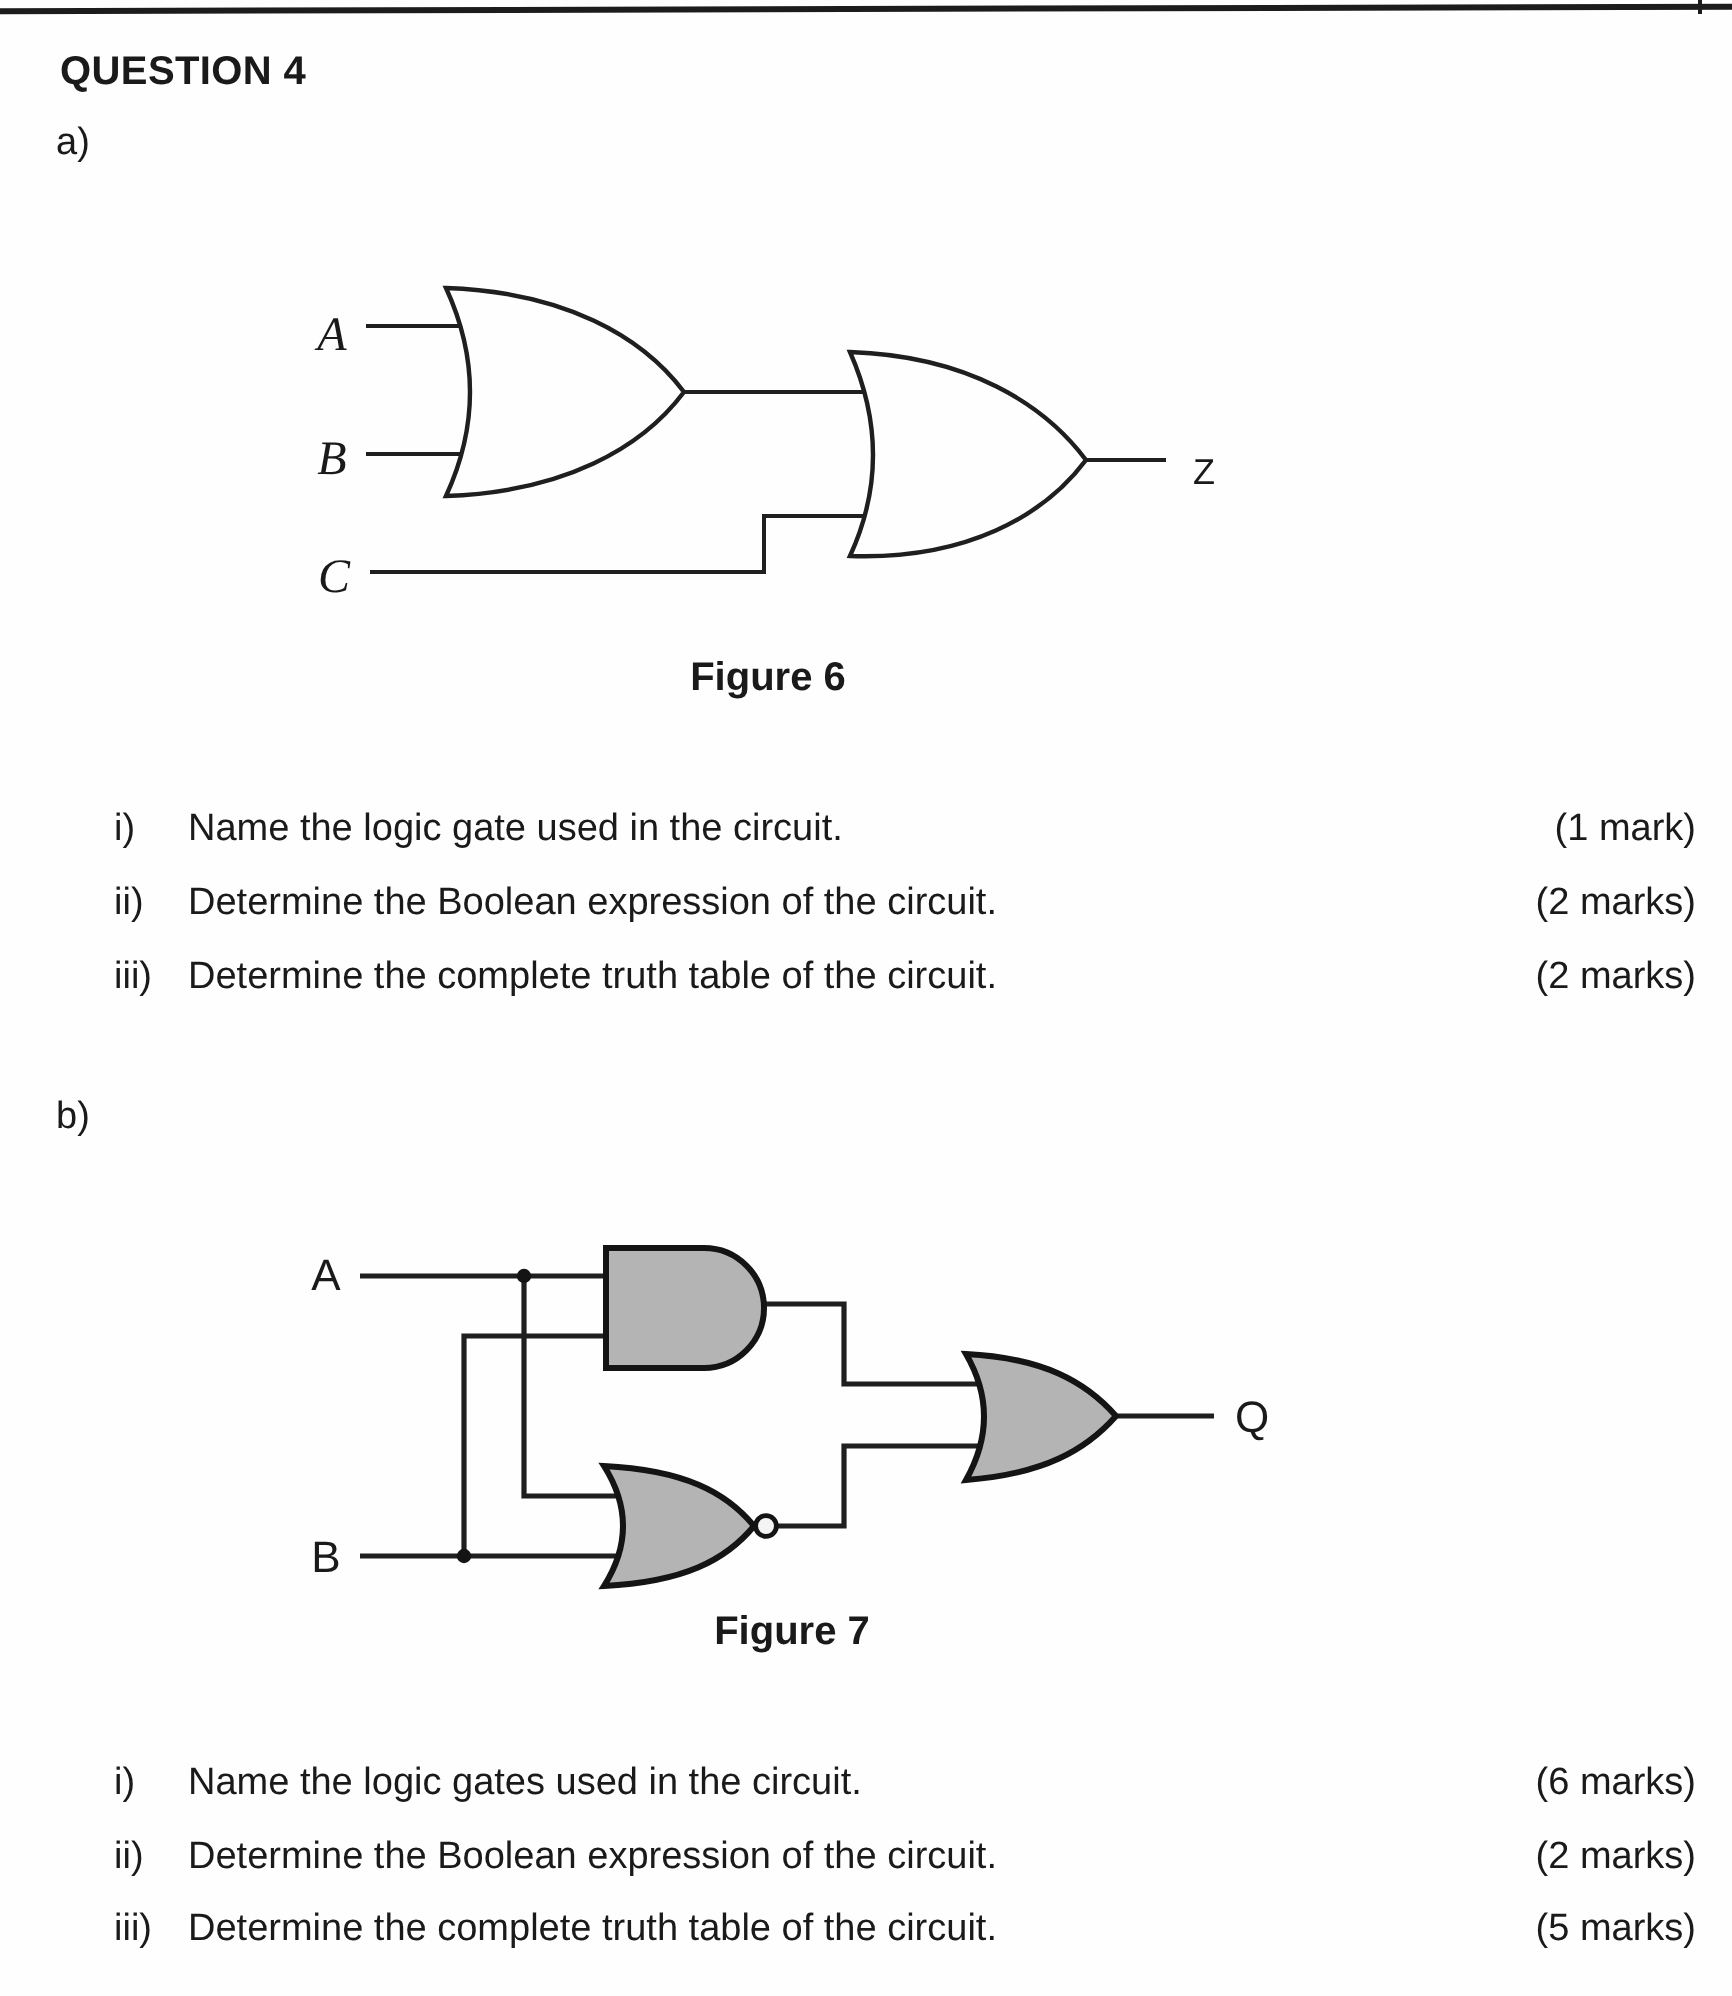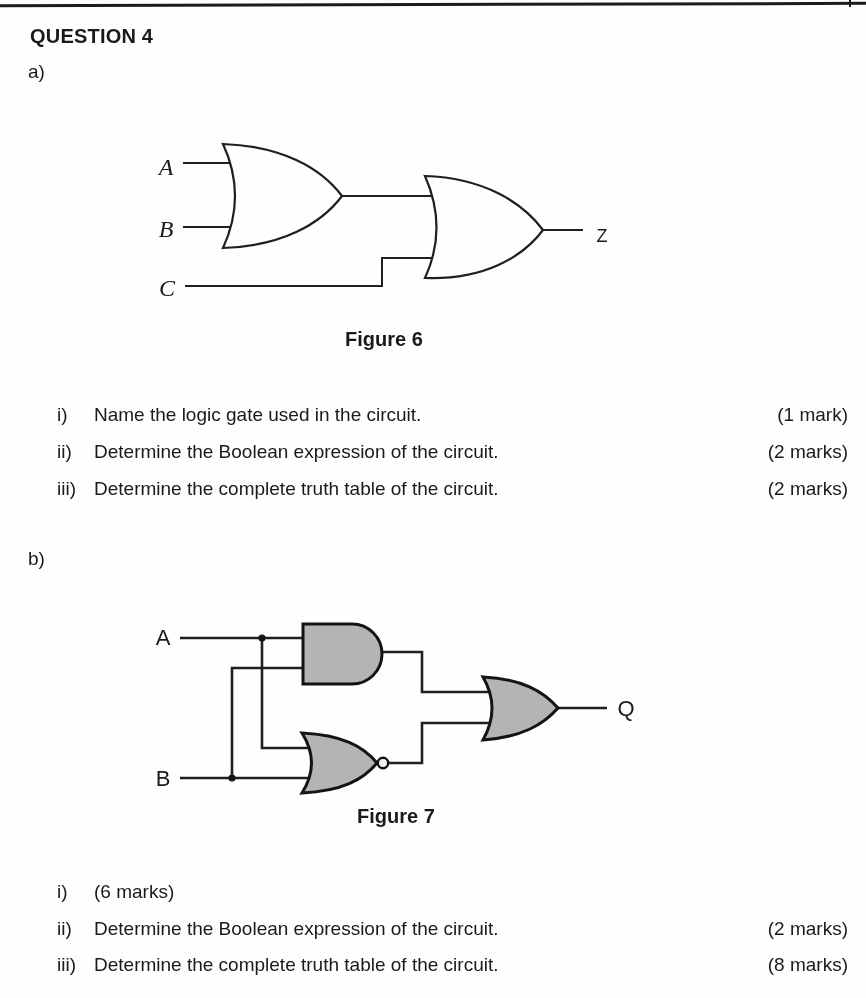--- a/index.html
+++ b/index.html
@@ -102,26 +102,27 @@
     <path class="gate-gray" d="M353,77 C392,79 413,91 428,108 C413,125 392,137 353,140 Q371,108 353,77 Z"></path>
     <text class="lbl-sans" x="33" y="45" text-anchor="middle">A</text>
     <text class="lbl-sans" x="33" y="186" text-anchor="middle">B</text>
     <text class="lbl-sans" x="496" y="116" text-anchor="middle">Q</text>
   </svg>
 
   <div id="fig7-caption" class="fig-caption">Figure 7</div>
 
   <div class="qrow" style="top:880px">
     <span class="qnum">i)</span>
+    <span class="qtext">Name the logic gates used in the circuit.</span>
     <span class="qmarks">(6 marks)</span>
   </div>
   <div class="qrow" style="top:917px">
     <span class="qnum">ii)</span>
     <span class="qtext">Determine the Boolean expression of the circuit.</span>
     <span class="qmarks">(2 marks)</span>
   </div>
   <div class="qrow" style="top:953px">
     <span class="qnum">iii)</span>
     <span class="qtext">Determine the complete truth table of the circuit.</span>
-    <span class="qmarks">(8 marks)</span>
+    <span class="qmarks">(5 marks)</span>
   </div>
 
 </div>
 
 </body></html>

